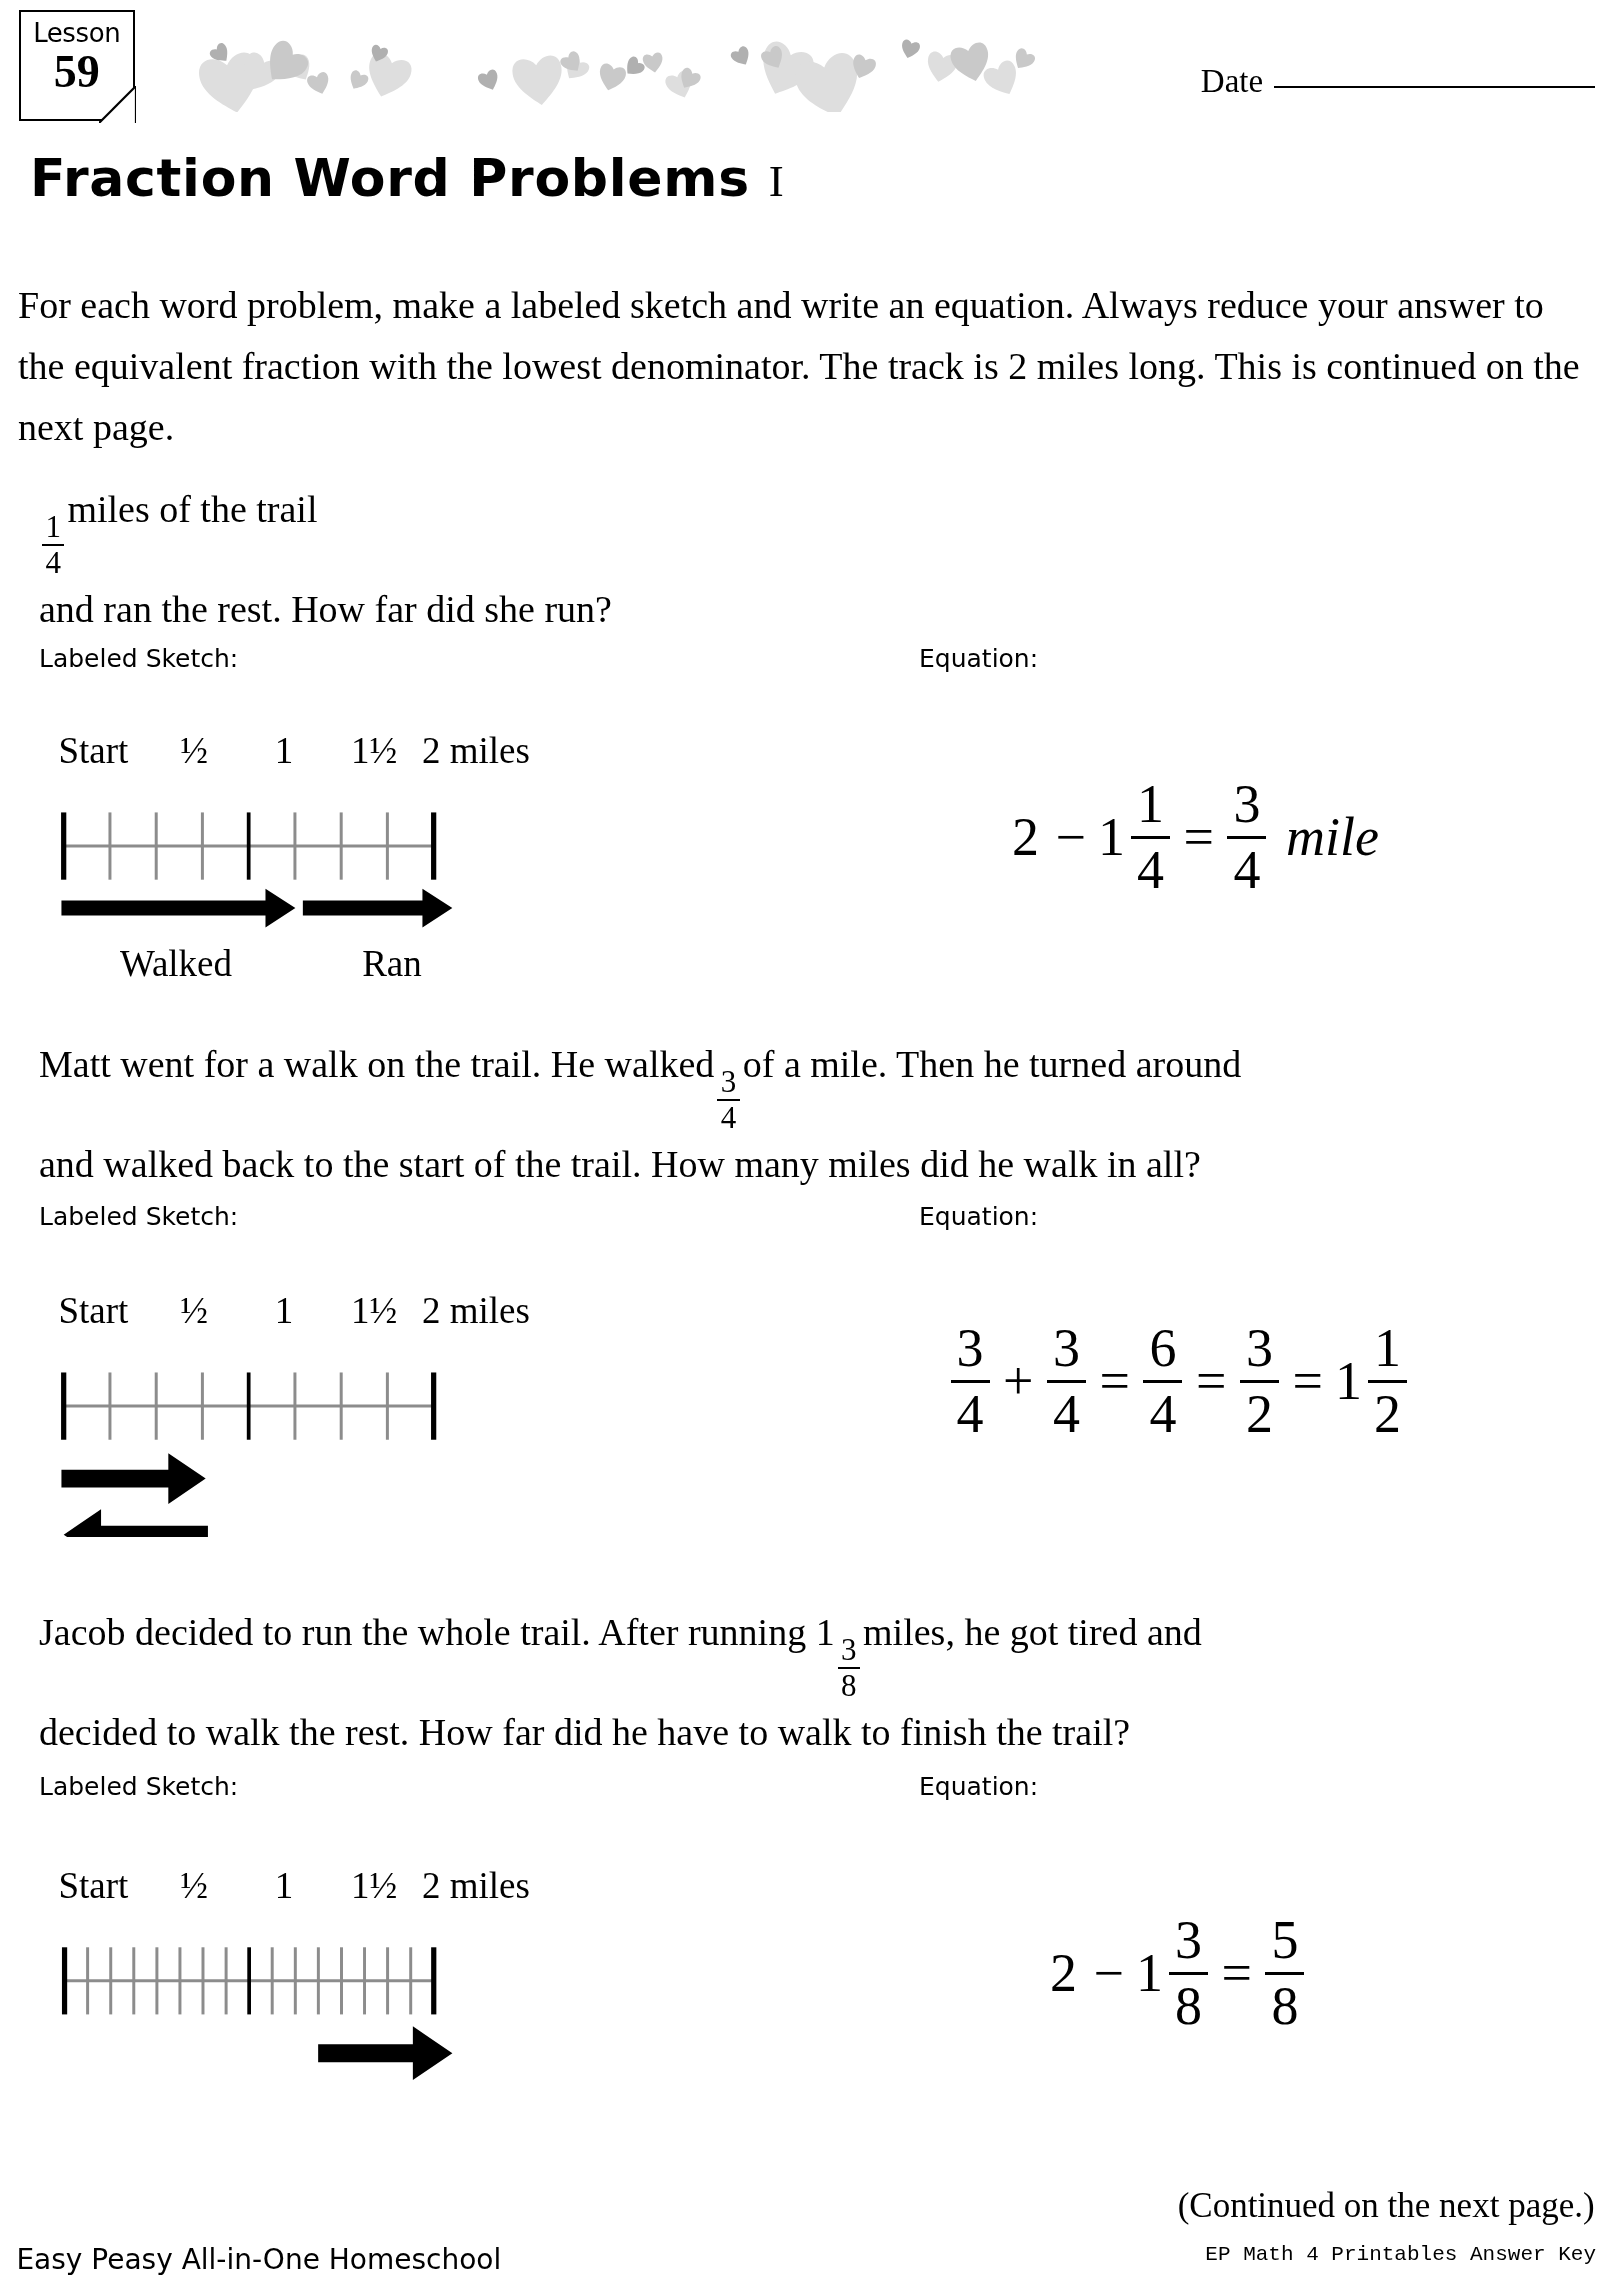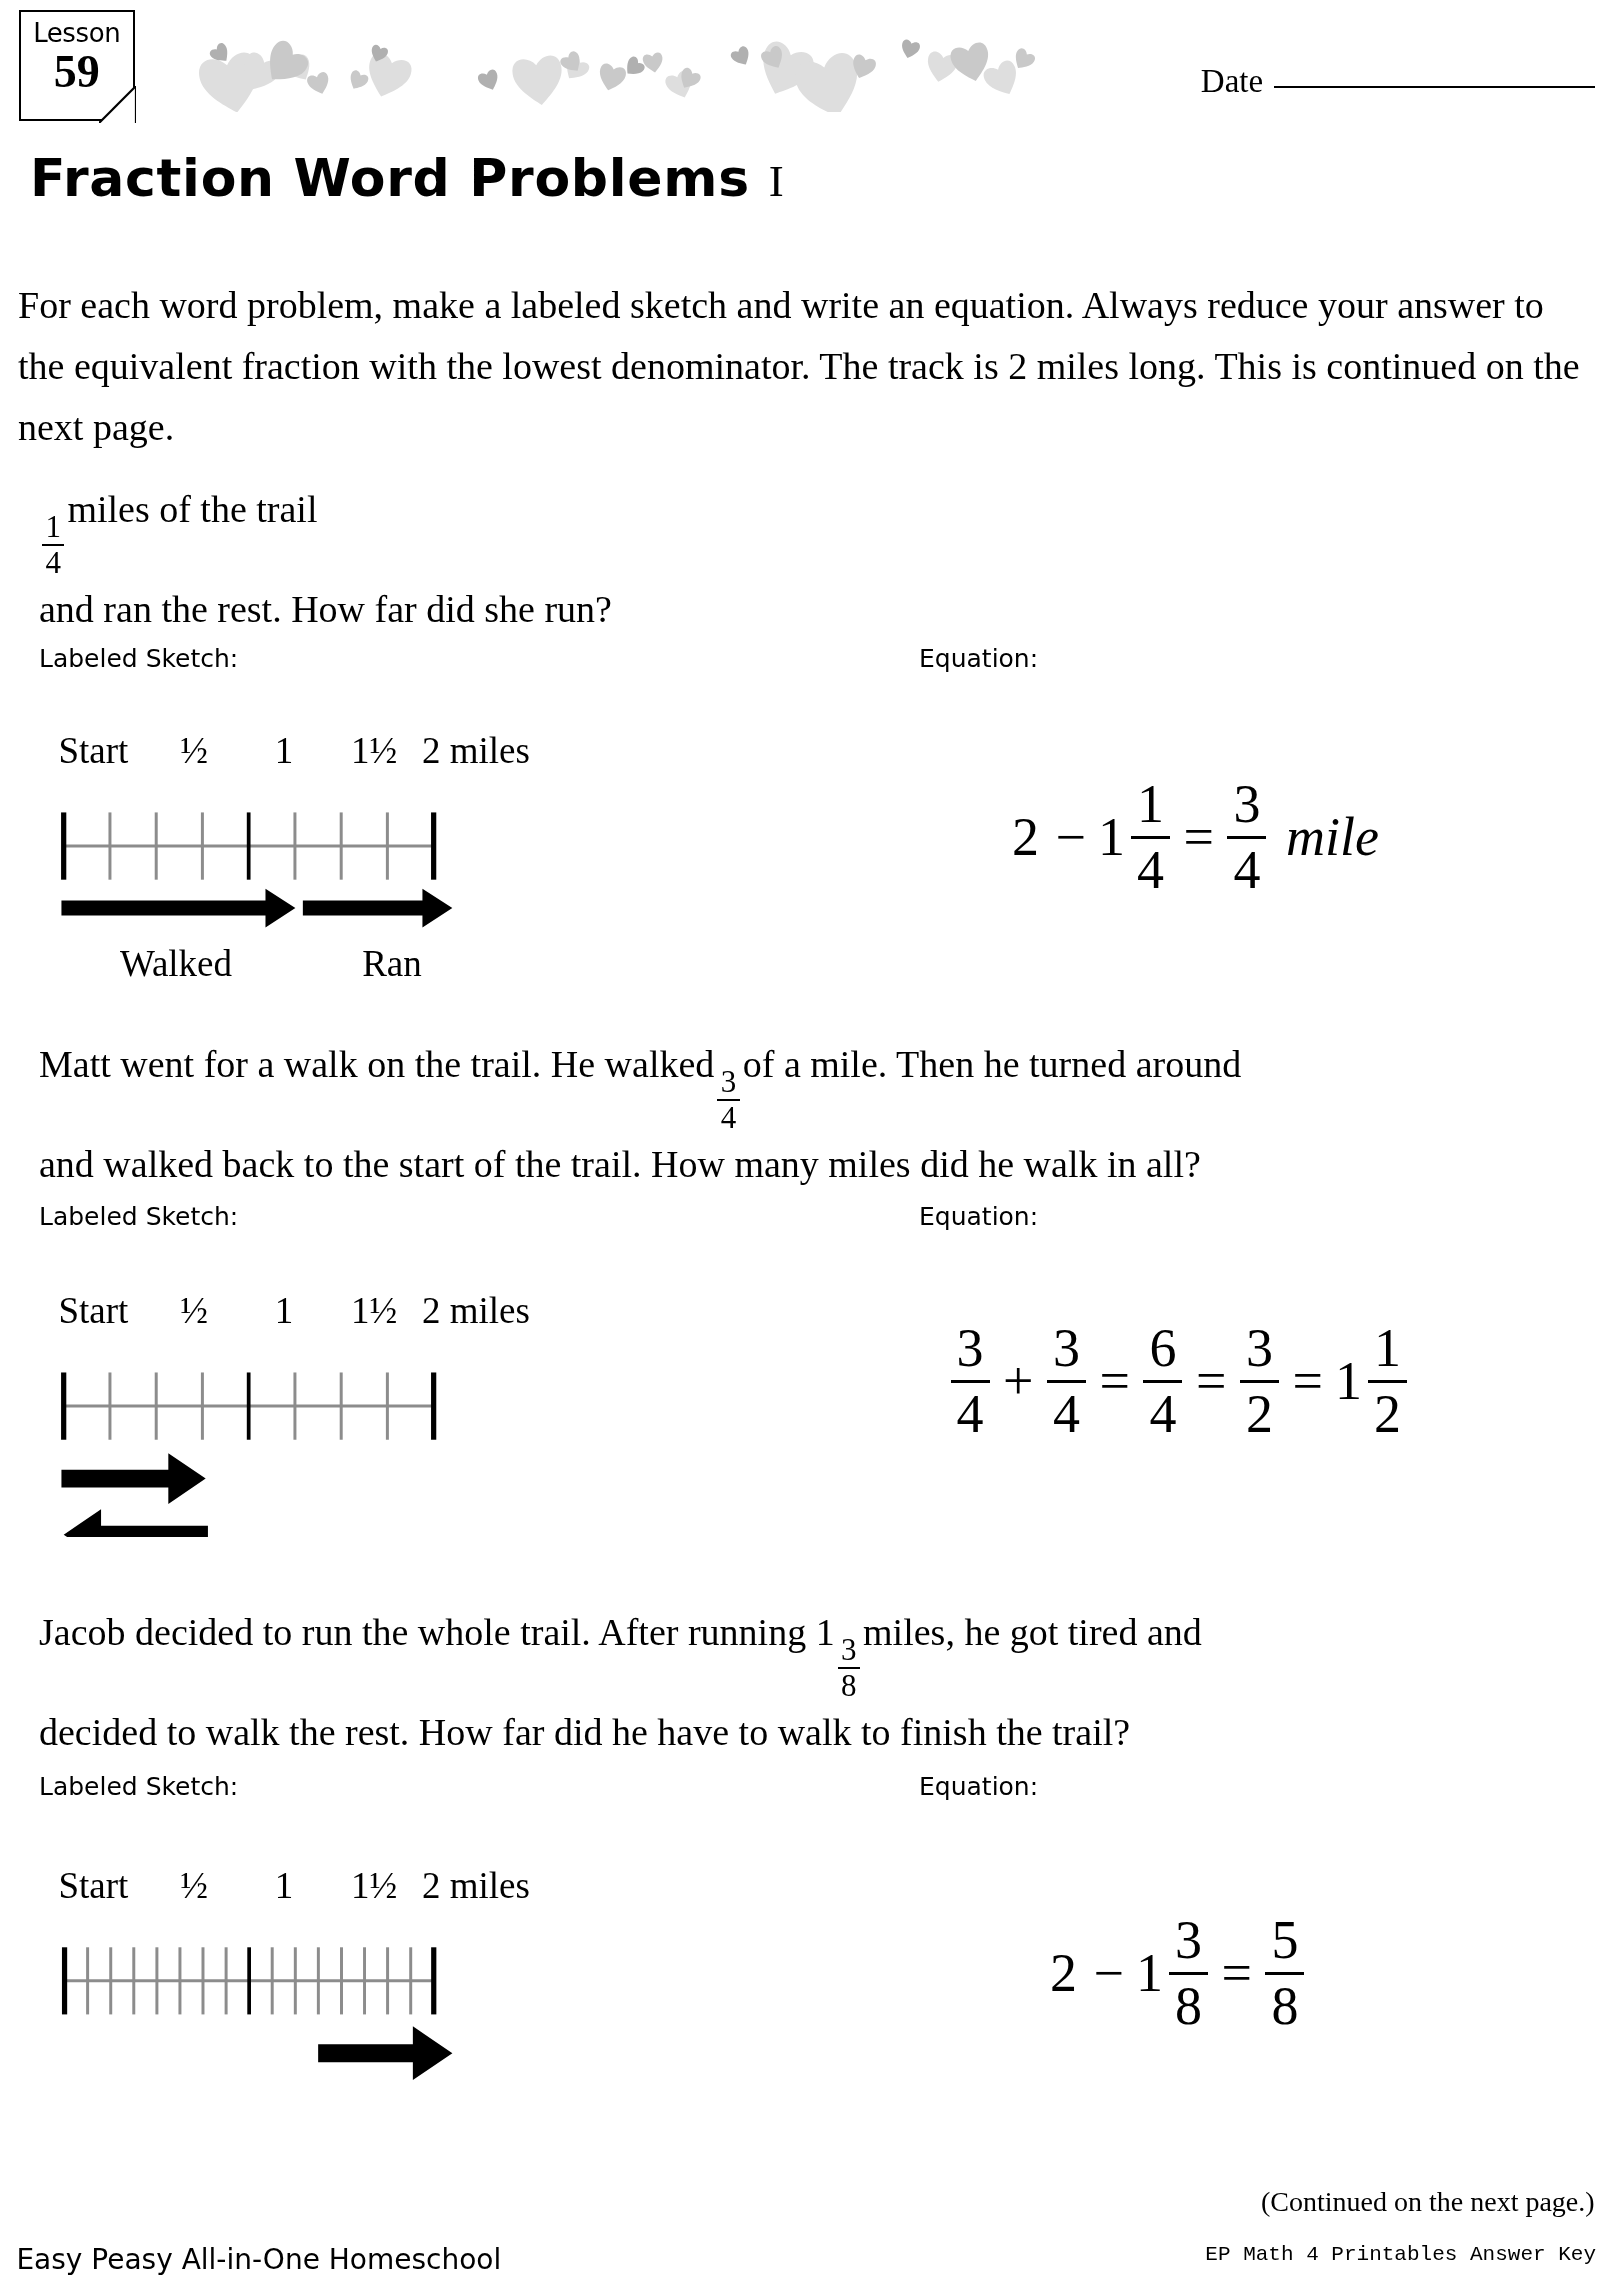--- a/index.html
+++ b/index.html
@@ -152,21 +152,21 @@
   }
   .efrac .n{display:block;padding:0 6px;}
   .efrac .bar{display:block;width:100%;min-width:34px;border-bottom:3.7px solid #000;margin:4.5px 0;}
   .efrac .d{display:block;padding:0 6px;}
   .unit{font-style:italic;margin-left:18px;font-size:54px;}
 
   
   .continued{
     position:absolute;right:22.4px;top:2186px;
     font-family:"Liberation Serif",serif;
-    font-size:28px;
+    font-size:35px;
   }
   .footer-left{
     position:absolute;left:16.4px;top:2243px;
     font-family:"DejaVu Sans","Liberation Sans",sans-serif;
     font-size:28px;
   }
   .footer-right{
     position:absolute;right:21px;top:2243px;
     font-family:Liberation Mono, monospace;
     font-size:21px;

